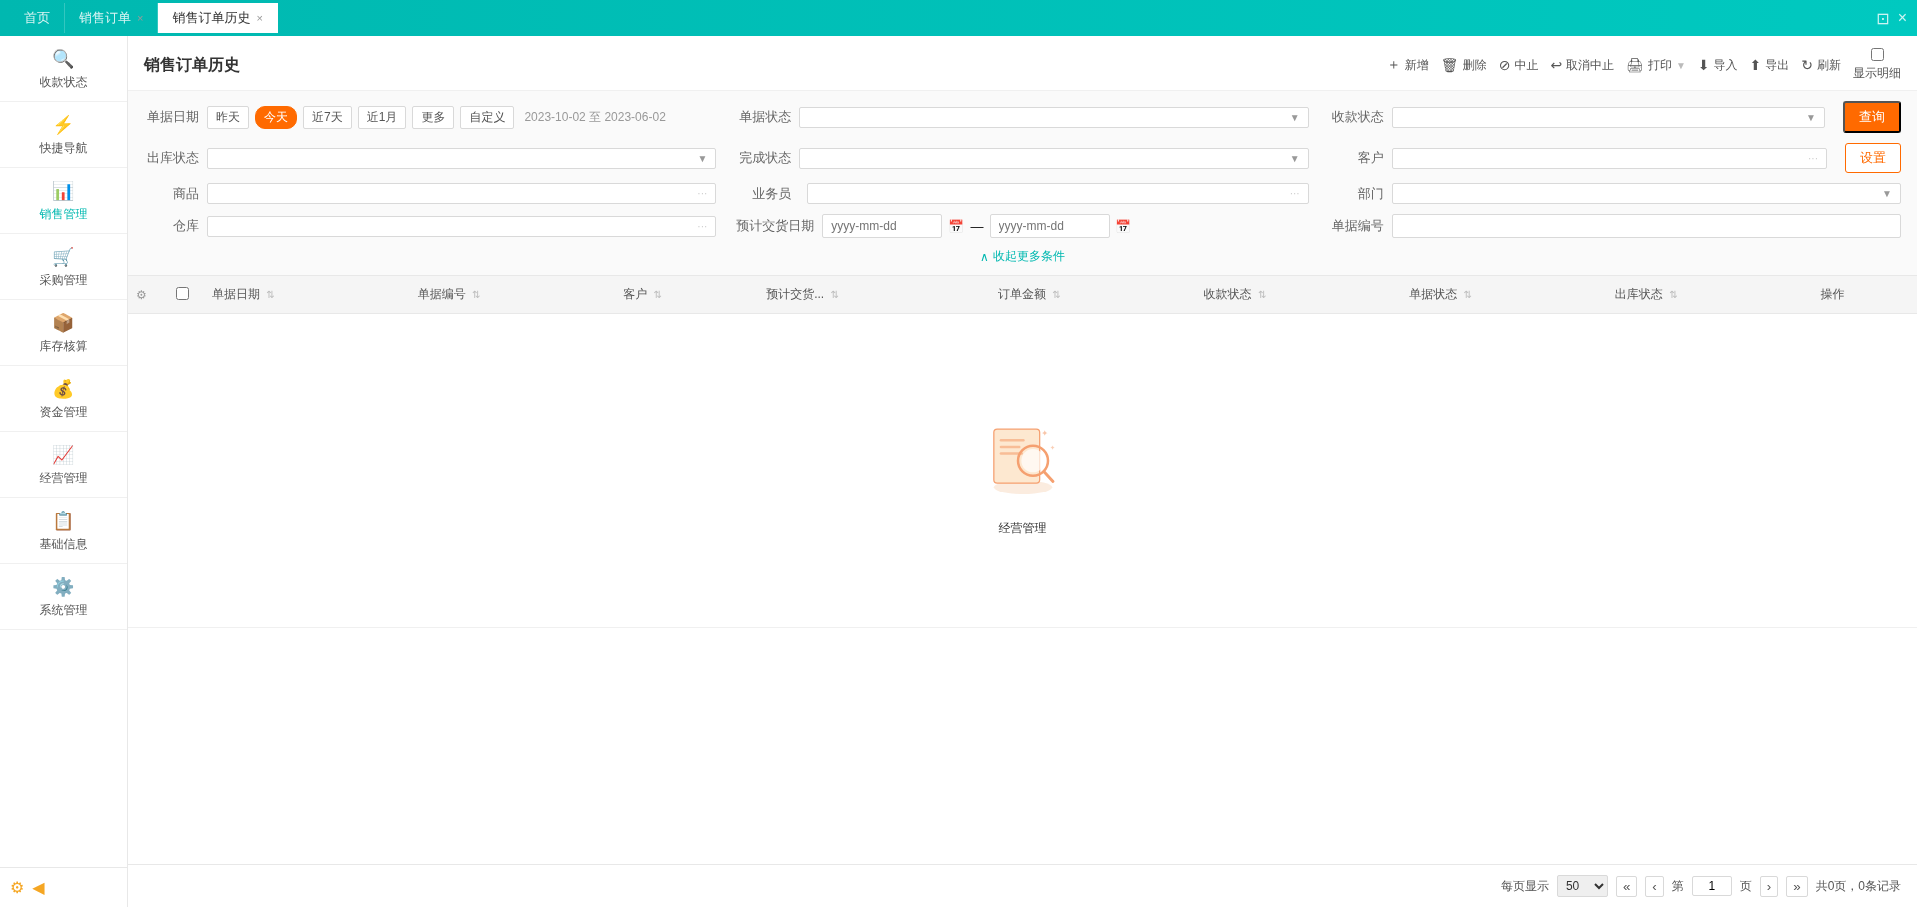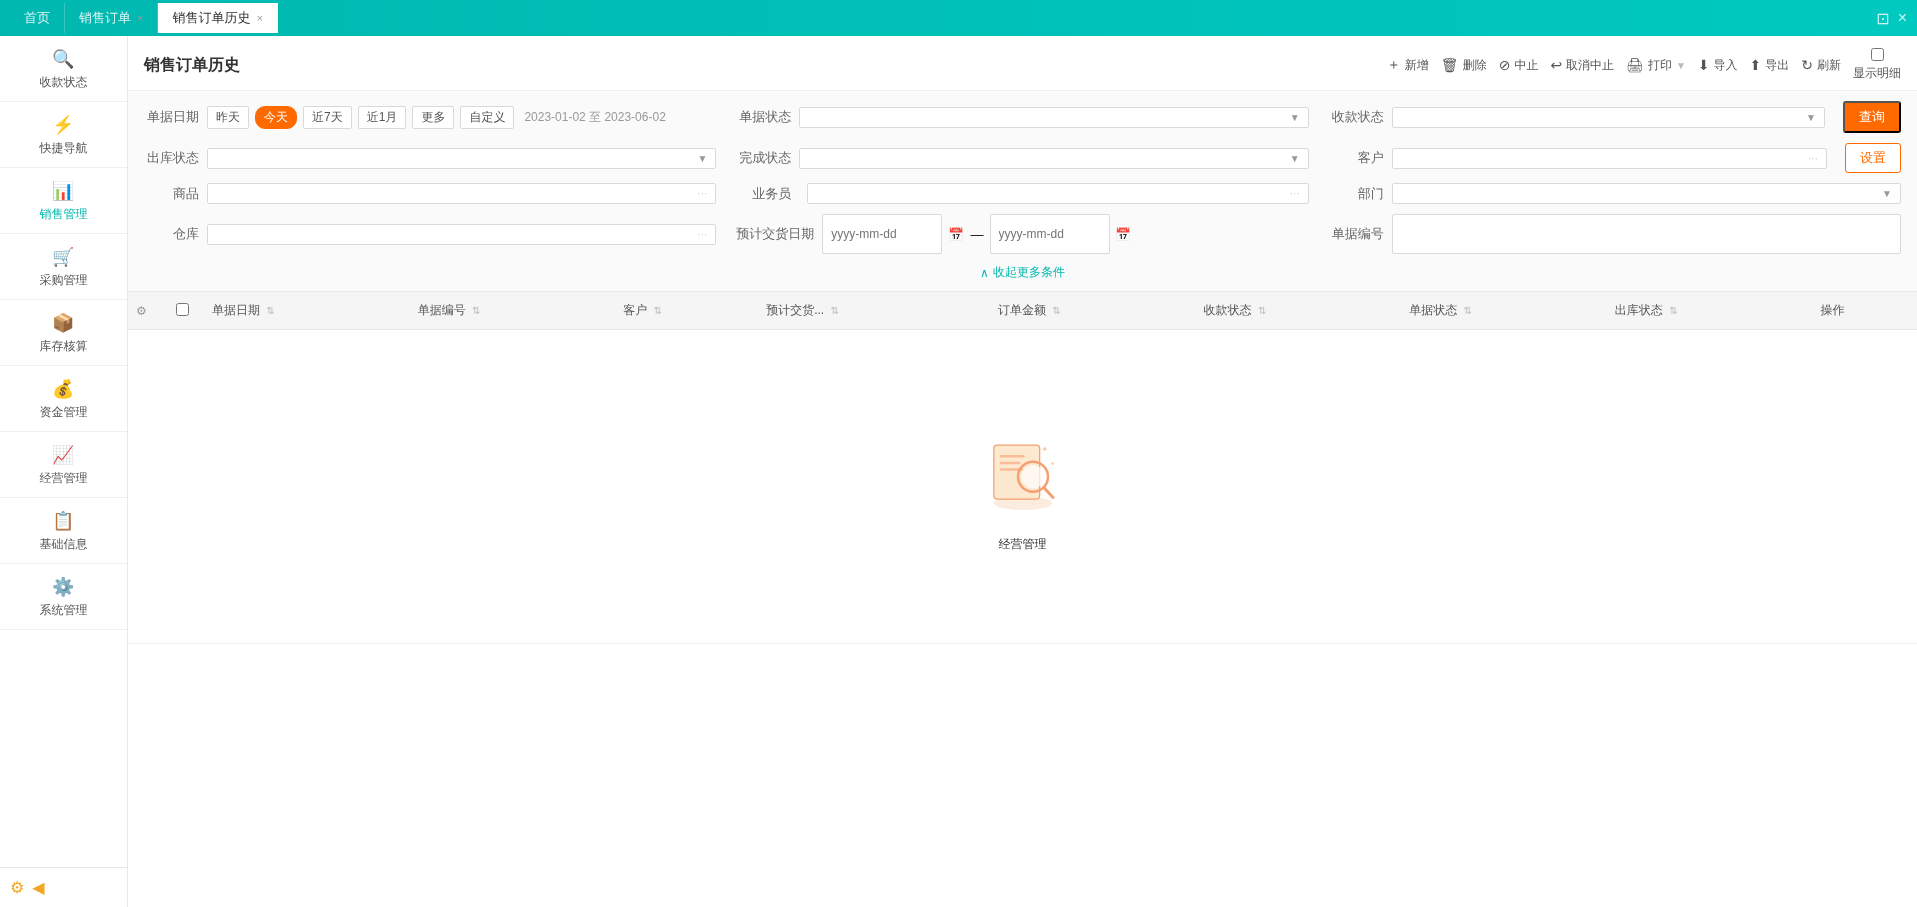--- a/index.html
+++ b/index.html
@@ -167,21 +167,21 @@
     }
     .select-control .chevron { color: #999; font-size: 10px; }
     .date-input-control {
       display: flex;
       align-items: center;
       gap: 6px;
     }
     .date-input {
       border: 1px solid #d9d9d9;
       border-radius: 2px;
-      padding: 12px 8px;
+      padding: 4px 8px;
       font-size: 12px;
       color: #999;
       width: 120px;
     }
     .date-input-icon { color: #f5a623; cursor: pointer; }
     .collapse-link {
       display: flex;
       align-items: center;
       justify-content: center;
       gap: 4px;
@@ -393,21 +393,21 @@
       <div class="filter-row">
         <div class="filter-item" style="flex:1;min-width:0;">
           <span class="filter-label">单据日期</span>
           <div class="filter-control">
             <button class="date-btn">昨天</button>
             <button class="date-btn active">今天</button>
             <button class="date-btn">近7天</button>
             <button class="date-btn">近1月</button>
             <button class="date-btn">更多</button>
             <button class="date-btn">自定义</button>
-            <span class="date-text">2023-01-02 至 2023-06-02</span>
+            <span class="date-text">2023-10-02 至 2023-06-02</span>
           </div>
         </div>
         <div class="filter-item" style="flex:1;min-width:0;">
           <span class="filter-label">单据状态</span>
           <div class="select-control" style="flex:1;">
             <span></span>
             <span class="chevron">▼</span>
           </div>
         </div>
         <div class="filter-item" style="flex:1;min-width:0;">
@@ -567,16 +567,32 @@
                   <text x="92" y="55" font-size="8" fill="#f5a070" opacity="0.5">✦</text>
                 </svg>
                 <span>经营管理</span>
               </div>
             </td>
           </tr>
         </tbody>
       </table>
     </div>
 
+    <div class="pagination-bar">
+      <span>每页显示</span>
+      <select class="page-size-select">
+        <option>20</option>
+        <option selected="">50</option>
+        <option>100</option>
+      </select>
+      <button class="page-nav-btn">«</button>
+      <button class="page-nav-btn">‹</button>
+      <span>第</span>
+      <input class="page-input" type="text" value="1" style="">
+      <span>页</span>
+      <button class="page-nav-btn">›</button>
+      <button class="page-nav-btn">»</button>
+      <span>共0页，0条记录</span>
+    </div>
 
   </div>
 
 </div>
 
 </body></html>

